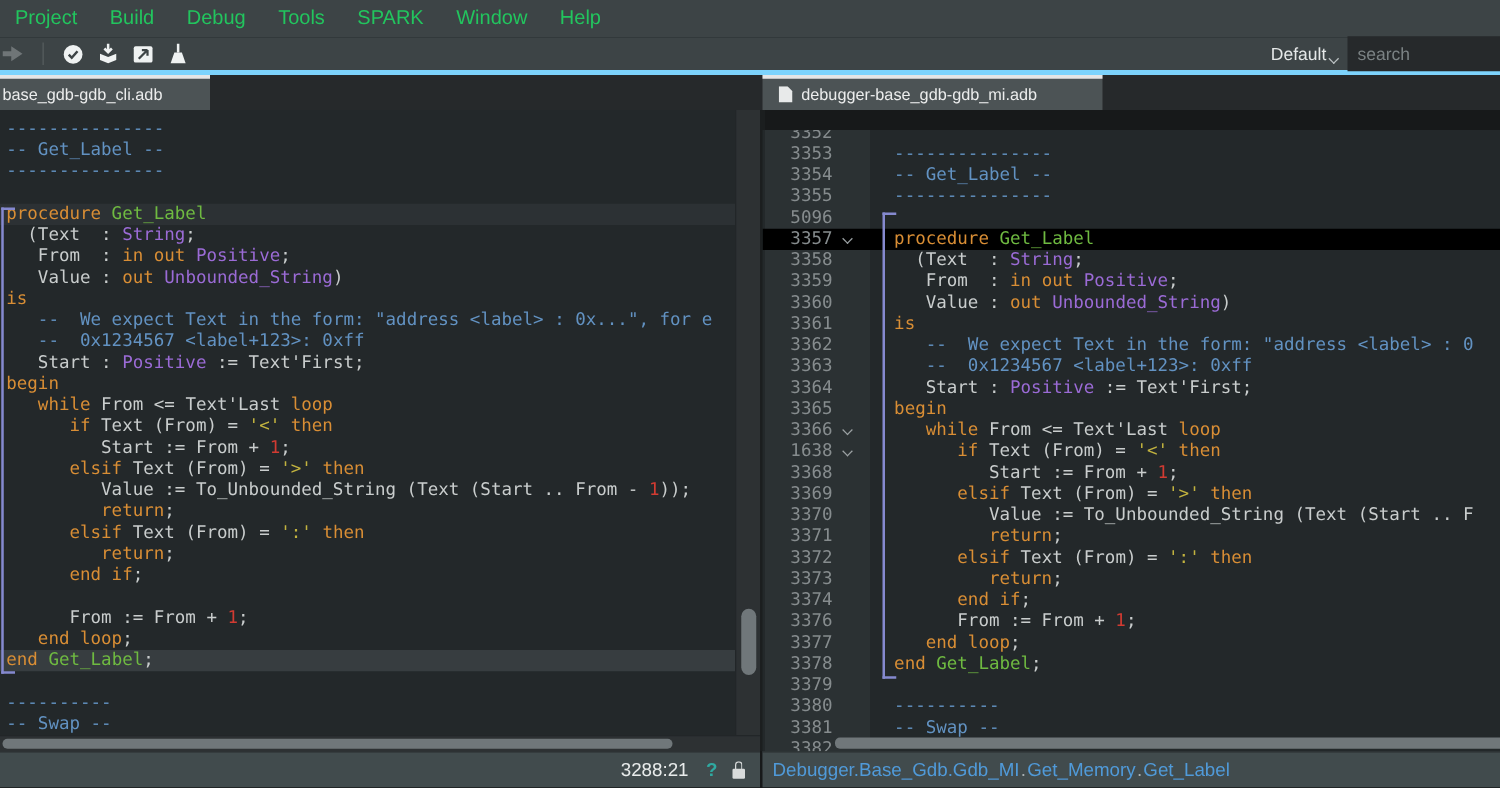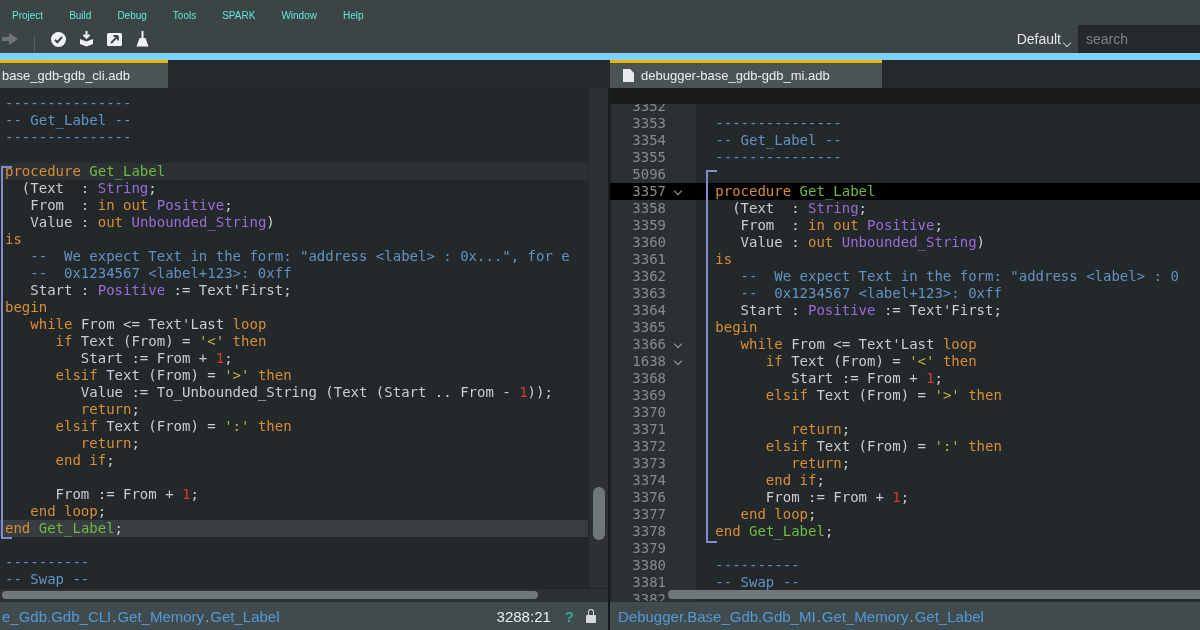--- a/index.html
+++ b/index.html
@@ -2,36 +2,36 @@
 <html><head>
 <meta charset="utf-8">
 <style>
   html,body{margin:0;padding:0}
   body{width:1200px;height:630px;overflow:hidden;background:#17191a;position:relative;
        font-family:"Liberation Sans",sans-serif}
   .abs{position:absolute}
 
   
   #menubar{left:0;top:0;width:1200px;height:30px;background:#3D4446;display:flex;align-items:center;padding-left:12px;box-sizing:border-box}
-  .menu-item{font-size:10px;color:#5eead4;padding:0 13px;cursor:default}
+  .menu-item{font-size:16px;color:#22c55e;padding:0 13px;cursor:default}
   .menu-item:first-child{padding-left:0}
 
-  #toolbar{left:0;top:30px;width:1200px;height:30px;background:#3D4446;display:flex;align-items:flex-end;box-sizing:border-box;border-bottom:7px solid #7dd3fc}
+  #toolbar{left:0;top:30px;width:1200px;height:30px;background:#3D4446;display:flex;align-items:center;box-sizing:border-box;border-bottom:4px solid #7dd3fc}
   .tb-sep{width:1px;height:18px;background:#575D5F;margin:0 9px}
   .tb-icon{width:28px;height:28px;display:flex;align-items:center;justify-content:center}
   #mode-wrap{margin-left:auto;display:flex;align-items:center}
   #mode-label{font-size:14px;color:#E5E8E8}
   .chev{display:inline-block;width:5px;height:5px;border-left:1.5px solid #BCC2C4;border-bottom:1.5px solid #BCC2C4;transform:rotate(-45deg)}
   #mode-chev{margin:8px 8px 0 3px}
   #search-input{width:118px;height:28px;margin-right:-4px;background:#26292B;border:none;outline:none;color:#C6CACA;font-size:14px;padding:0 0 0 8px;font-family:"Liberation Sans",sans-serif}
   #search-input::placeholder{color:#7B8284}
 
   
   #tabbar{left:0;top:60px;width:1200px;height:28px;background:#26292B}
-  .tab{position:absolute;top:60px;height:28px;background:#4C5355;border-top:3px solid #eab308;box-sizing:border-box;display:flex;align-items:center;overflow:hidden}
+  .tab{position:absolute;top:60px;height:28px;background:#4C5355;border-top:3px solid #e5e5e5;box-sizing:border-box;display:flex;align-items:center;overflow:hidden}
   #tab-left{left:0;width:168px;padding-left:2px}
   #tab-right{left:610px;width:272px;padding-left:13px}
   .tab-label{font-size:13px;color:#ECEDED;white-space:nowrap}
   .doc-icon{width:11px;height:13px;margin-right:7px;flex:none}
 
   
   .crow{height:17px;font:14px/17px "DejaVu Sans Mono",monospace;white-space:pre;color:#C9CDCD}
   .tk-p{color:#C9CDCD}.tk-k{color:#D98E35}.tk-f{color:#6FBA41}.tk-t{color:#9B6BD6}
   .tk-c{color:#6292C2}.tk-n{color:#D23B32}.tk-ch{color:#C2B33F}
 
@@ -188,21 +188,21 @@
       <div class="crow"><span class="lnum">3360</span><span class="foldc"></span><span class="codec"><span class="tk-p">      Value : </span><span class="tk-k">out</span><span class="tk-p"> </span><span class="tk-t">Unbounded_String</span><span class="tk-p">)</span></span></div>
       <div class="crow"><span class="lnum">3361</span><span class="foldc"></span><span class="codec"><span class="tk-p">   </span><span class="tk-k">is</span></span></div>
       <div class="crow"><span class="lnum">3362</span><span class="foldc"></span><span class="codec"><span class="tk-p">      </span><span class="tk-c">--  We expect Text in the form: "address &lt;label&gt; : 0</span></span></div>
       <div class="crow"><span class="lnum">3363</span><span class="foldc"></span><span class="codec"><span class="tk-p">      </span><span class="tk-c">--  0x1234567 &lt;label+123&gt;: 0xff</span></span></div>
       <div class="crow"><span class="lnum">3364</span><span class="foldc"></span><span class="codec"><span class="tk-p">      Start : </span><span class="tk-t">Positive</span><span class="tk-p"> := Text'First;</span></span></div>
       <div class="crow"><span class="lnum">3365</span><span class="foldc"></span><span class="codec"><span class="tk-p">   </span><span class="tk-k">begin</span></span></div>
       <div class="crow"><span class="lnum">3366</span><span class="foldc"><span class="chev"></span></span><span class="codec"><span class="tk-p">      </span><span class="tk-k">while</span><span class="tk-p"> From &lt;= Text'Last </span><span class="tk-k">loop</span></span></div>
       <div class="crow"><span class="lnum">1638</span><span class="foldc"><span class="chev"></span></span><span class="codec"><span class="tk-p">         </span><span class="tk-k">if</span><span class="tk-p"> Text (From) = </span><span class="tk-ch">'&lt;'</span><span class="tk-p"> </span><span class="tk-k">then</span></span></div>
       <div class="crow"><span class="lnum">3368</span><span class="foldc"></span><span class="codec"><span class="tk-p">            Start := From + </span><span class="tk-n">1</span><span class="tk-p">;</span></span></div>
       <div class="crow"><span class="lnum">3369</span><span class="foldc"></span><span class="codec"><span class="tk-p">         </span><span class="tk-k">elsif</span><span class="tk-p"> Text (From) = </span><span class="tk-ch">'&gt;'</span><span class="tk-p"> </span><span class="tk-k">then</span></span></div>
-      <div class="crow"><span class="lnum">3370</span><span class="foldc"></span></div>
+      <div class="crow"><span class="lnum">3370</span><span class="foldc"></span><span class="codec"><span class="tk-p">            Value := To_Unbounded_String (Text (Start .. F</span></span></div>
       <div class="crow"><span class="lnum">3371</span><span class="foldc"></span><span class="codec"><span class="tk-p">            </span><span class="tk-k">return</span><span class="tk-p">;</span></span></div>
       <div class="crow"><span class="lnum">3372</span><span class="foldc"></span><span class="codec"><span class="tk-p">         </span><span class="tk-k">elsif</span><span class="tk-p"> Text (From) = </span><span class="tk-ch">':'</span><span class="tk-p"> </span><span class="tk-k">then</span></span></div>
       <div class="crow"><span class="lnum">3373</span><span class="foldc"></span><span class="codec"><span class="tk-p">            </span><span class="tk-k">return</span><span class="tk-p">;</span></span></div>
       <div class="crow"><span class="lnum">3374</span><span class="foldc"></span><span class="codec"><span class="tk-p">         </span><span class="tk-k">end if</span><span class="tk-p">;</span></span></div>
       <div class="crow"><span class="lnum">3376</span><span class="foldc"></span><span class="codec"><span class="tk-p">         From := From + </span><span class="tk-n">1</span><span class="tk-p">;</span></span></div>
       <div class="crow"><span class="lnum">3377</span><span class="foldc"></span><span class="codec"><span class="tk-p">      </span><span class="tk-k">end loop</span><span class="tk-p">;</span></span></div>
       <div class="crow"><span class="lnum">3378</span><span class="foldc"></span><span class="codec"><span class="tk-p">   </span><span class="tk-k">end</span><span class="tk-p"> </span><span class="tk-f">Get_Label</span><span class="tk-p">;</span></span></div>
       <div class="crow"><span class="lnum">3379</span><span class="foldc"></span><span class="codec"></span></div>
       <div class="crow"><span class="lnum">3380</span><span class="foldc"></span><span class="codec"><span class="tk-p">   </span><span class="tk-c">----------</span></span></div>
       <div class="crow"><span class="lnum">3381</span><span class="foldc"></span><span class="codec"><span class="tk-p">   </span><span class="tk-c">-- Swap --</span></span></div>
@@ -212,21 +212,20 @@
 
 <div id="bracket-left" class="abs scope-guide"></div>
 <div id="bracket-right" class="abs scope-guide"></div>
 
 <div id="hscroll-left" class="abs">
   <div id="hthumb-left"></div>
 </div>
 <div id="hthumb-right" class="abs"></div>
 
 <div id="status-left" class="abs statusbar">
-  <span id="bc-left"><span class="bc-seg">e_Gdb.Gdb_CLI</span><span class="bc-dot">.</span><span class="bc-seg">Get_Memory</span><span class="bc-dot">.</span><span class="bc-seg">Get_Label</span></span>
   <span id="cursor-pos">3288:21</span>
   <span id="help-q">?</span>
   <span class="lock">
       <span class="lock-shackle"></span>
       <span class="lock-body"></span>
     </span>
 </div>
 <div id="status-right" class="abs statusbar">
   <span id="bc-right"><span class="bc-seg">Debugger.Base_Gdb.Gdb_MI</span><span class="bc-dot">.</span><span class="bc-seg">Get_Memory</span><span class="bc-dot">.</span><span class="bc-seg">Get_Label</span></span>
 </div>

